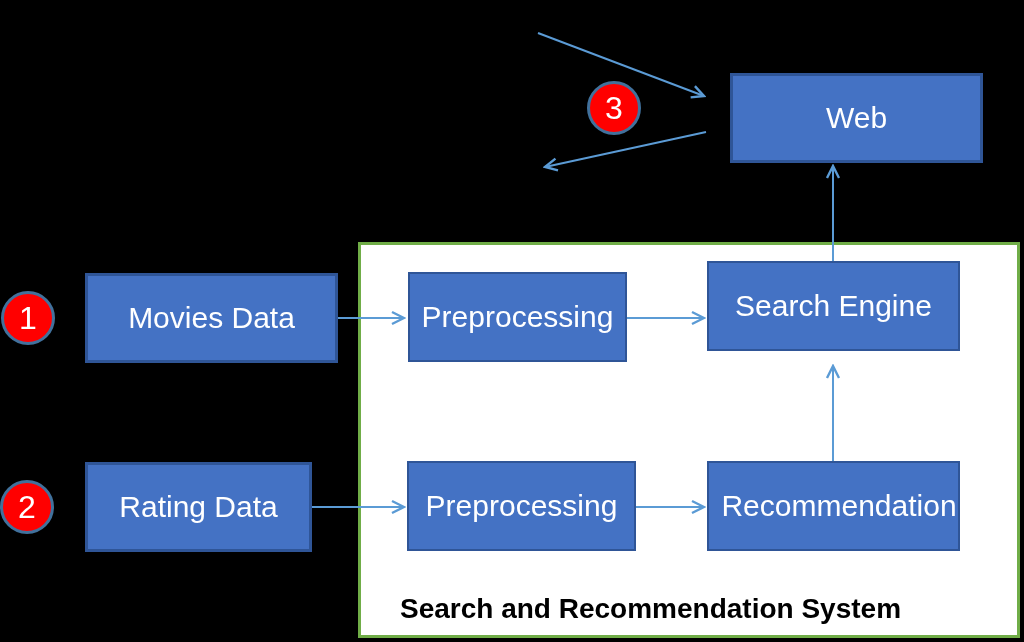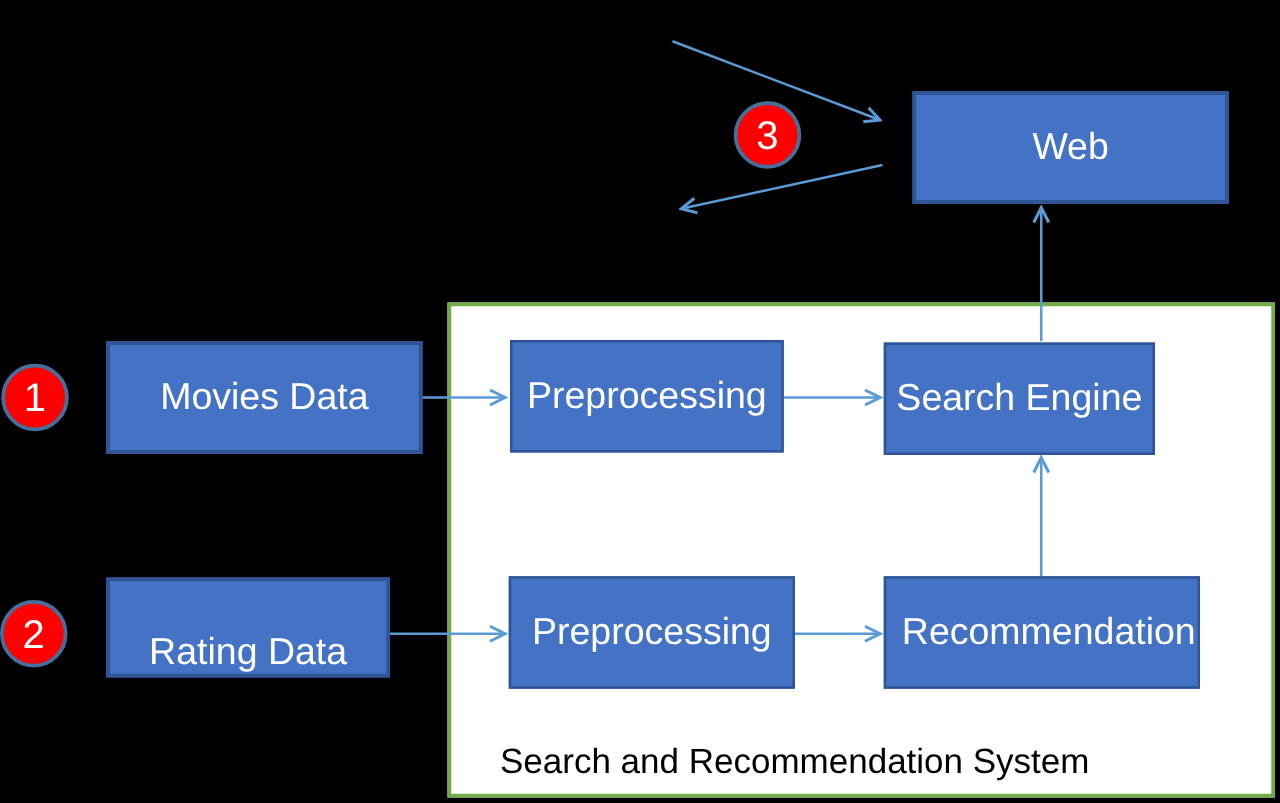--- a/index.html
+++ b/index.html
@@ -33,43 +33,43 @@
     left: 358px; top: 242px;
     width: 662px; height: 396px;
     background: var(--panel-fill);
     border: 3px solid var(--panel-border);
     z-index: 1;
   }
   .panel-title {
     position: absolute;
     left: 400px; top: 593px;
     font-size: 28px;
-    font-weight: normal;
+    font-weight: bold;
     color: var(--title-text);
     white-space: nowrap;
     z-index: 4;
   }
   .node {
     position: absolute;
     background: var(--node-fill);
     border: 2px solid var(--node-border);
     color: var(--node-text);
     display: flex;
     align-items: center;
     justify-content: center;
     font-size: 30px;
     white-space: nowrap;
     z-index: 10;
   }
   .node.thick { border-width: 3px; }
   #node-web            { left: 705px; top: 73px;  width: 253px; height: 90px; margin-left: 25px; }
   #node-movies-data    { left: 85px;  top: 273px; width: 253px; height: 90px; }
-  #node-rating-data    { left: 85px;  top: 462px; width: 227px; height: 80px; align-items: flex-end; }
+  #node-rating-data    { left: 85px;  top: 462px; width: 227px; height: 90px; }
   #node-prep-top       { left: 408px; top: 272px; width: 219px; height: 90px; }
-  #node-search-engine  { left: 707px; top: 274px; width: 217px; height: 90px; }
+  #node-search-engine  { left: 707px; top: 261px; width: 253px; height: 90px; }
   #node-prep-bottom    { left: 407px; top: 461px; width: 229px; height: 90px; }
   #node-recommendation { left: 707px; top: 461px; width: 253px; height: 90px; padding-left: 11px; }
   .badge {
     position: absolute;
     width: 54px; height: 54px;
     border-radius: 50%;
     background: var(--badge-fill);
     border: 3px solid var(--badge-border);
     color: var(--badge-text);
     display: flex;

